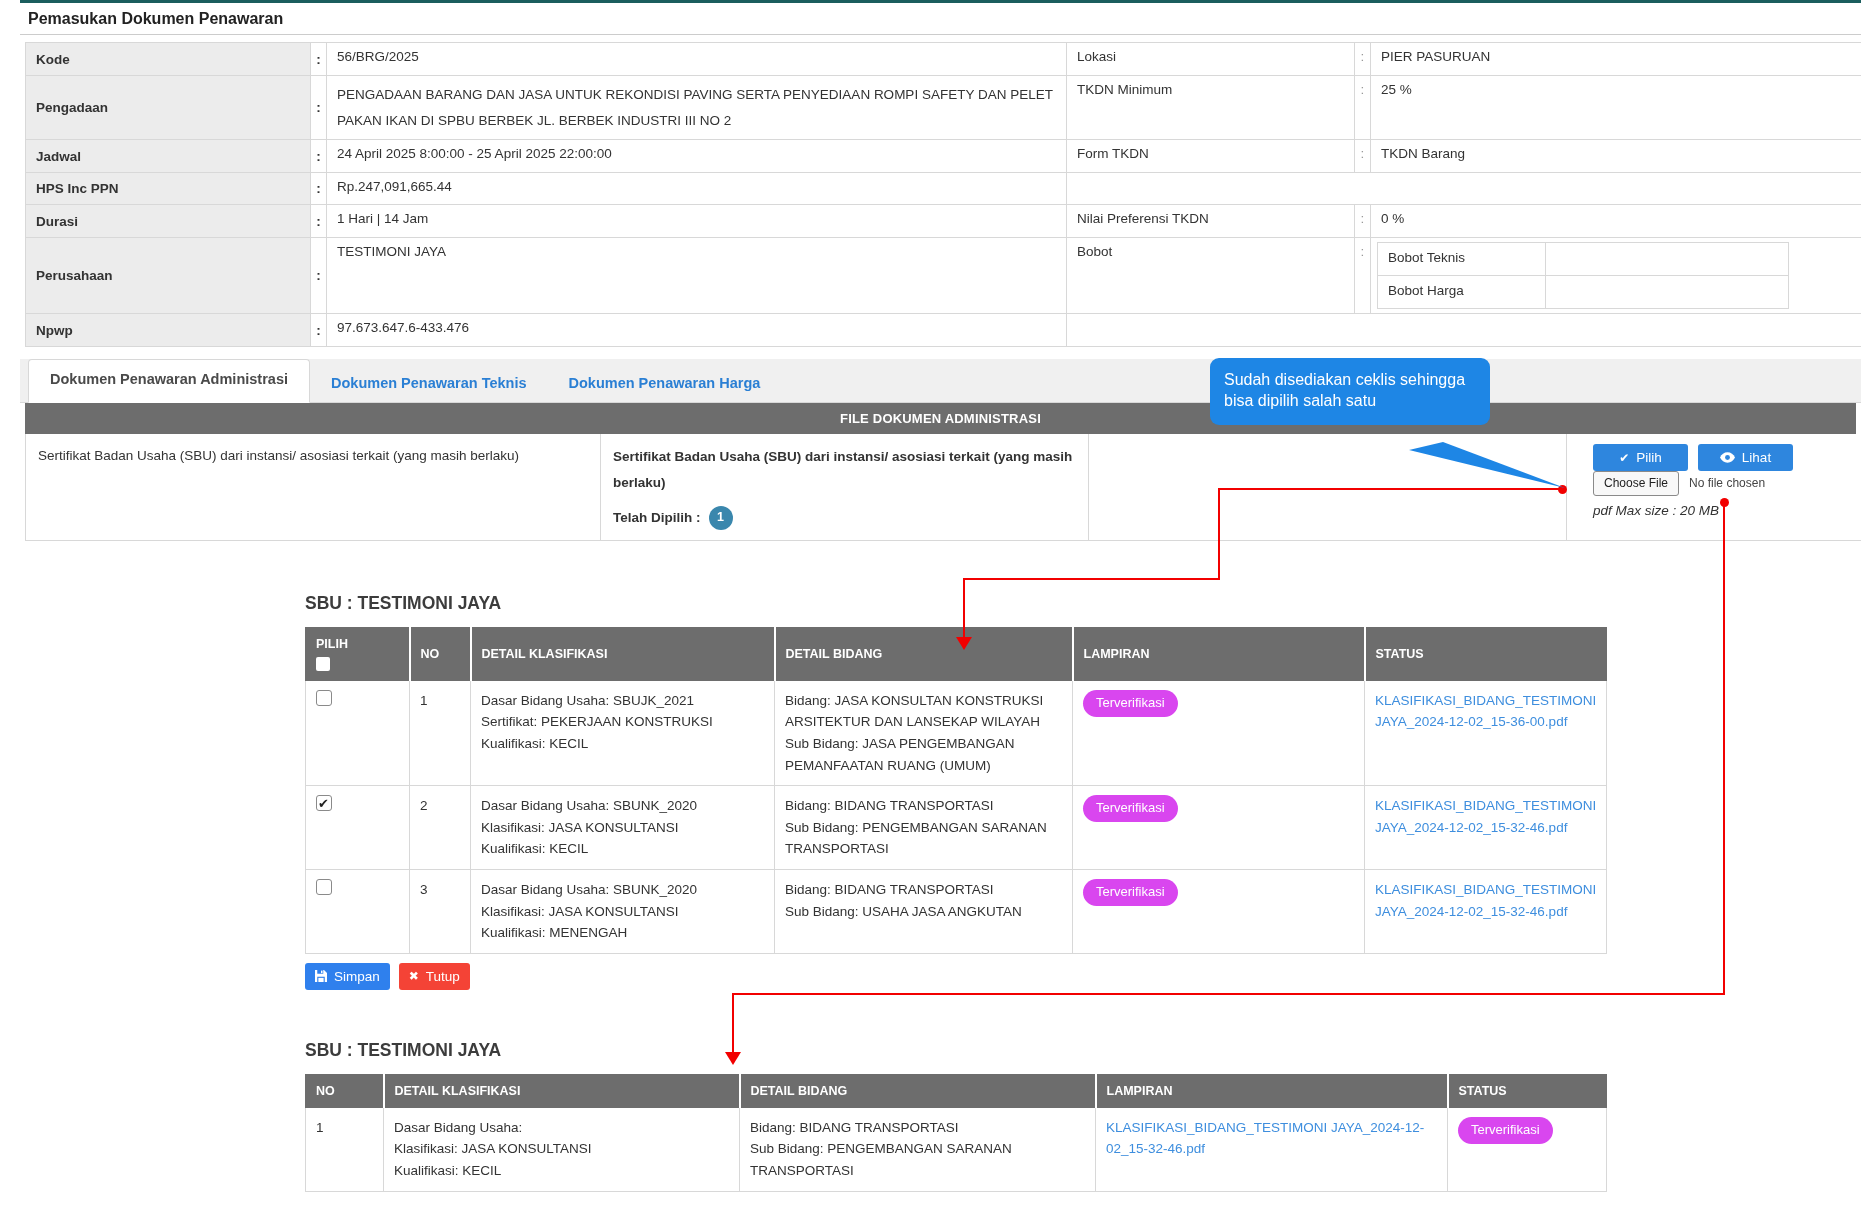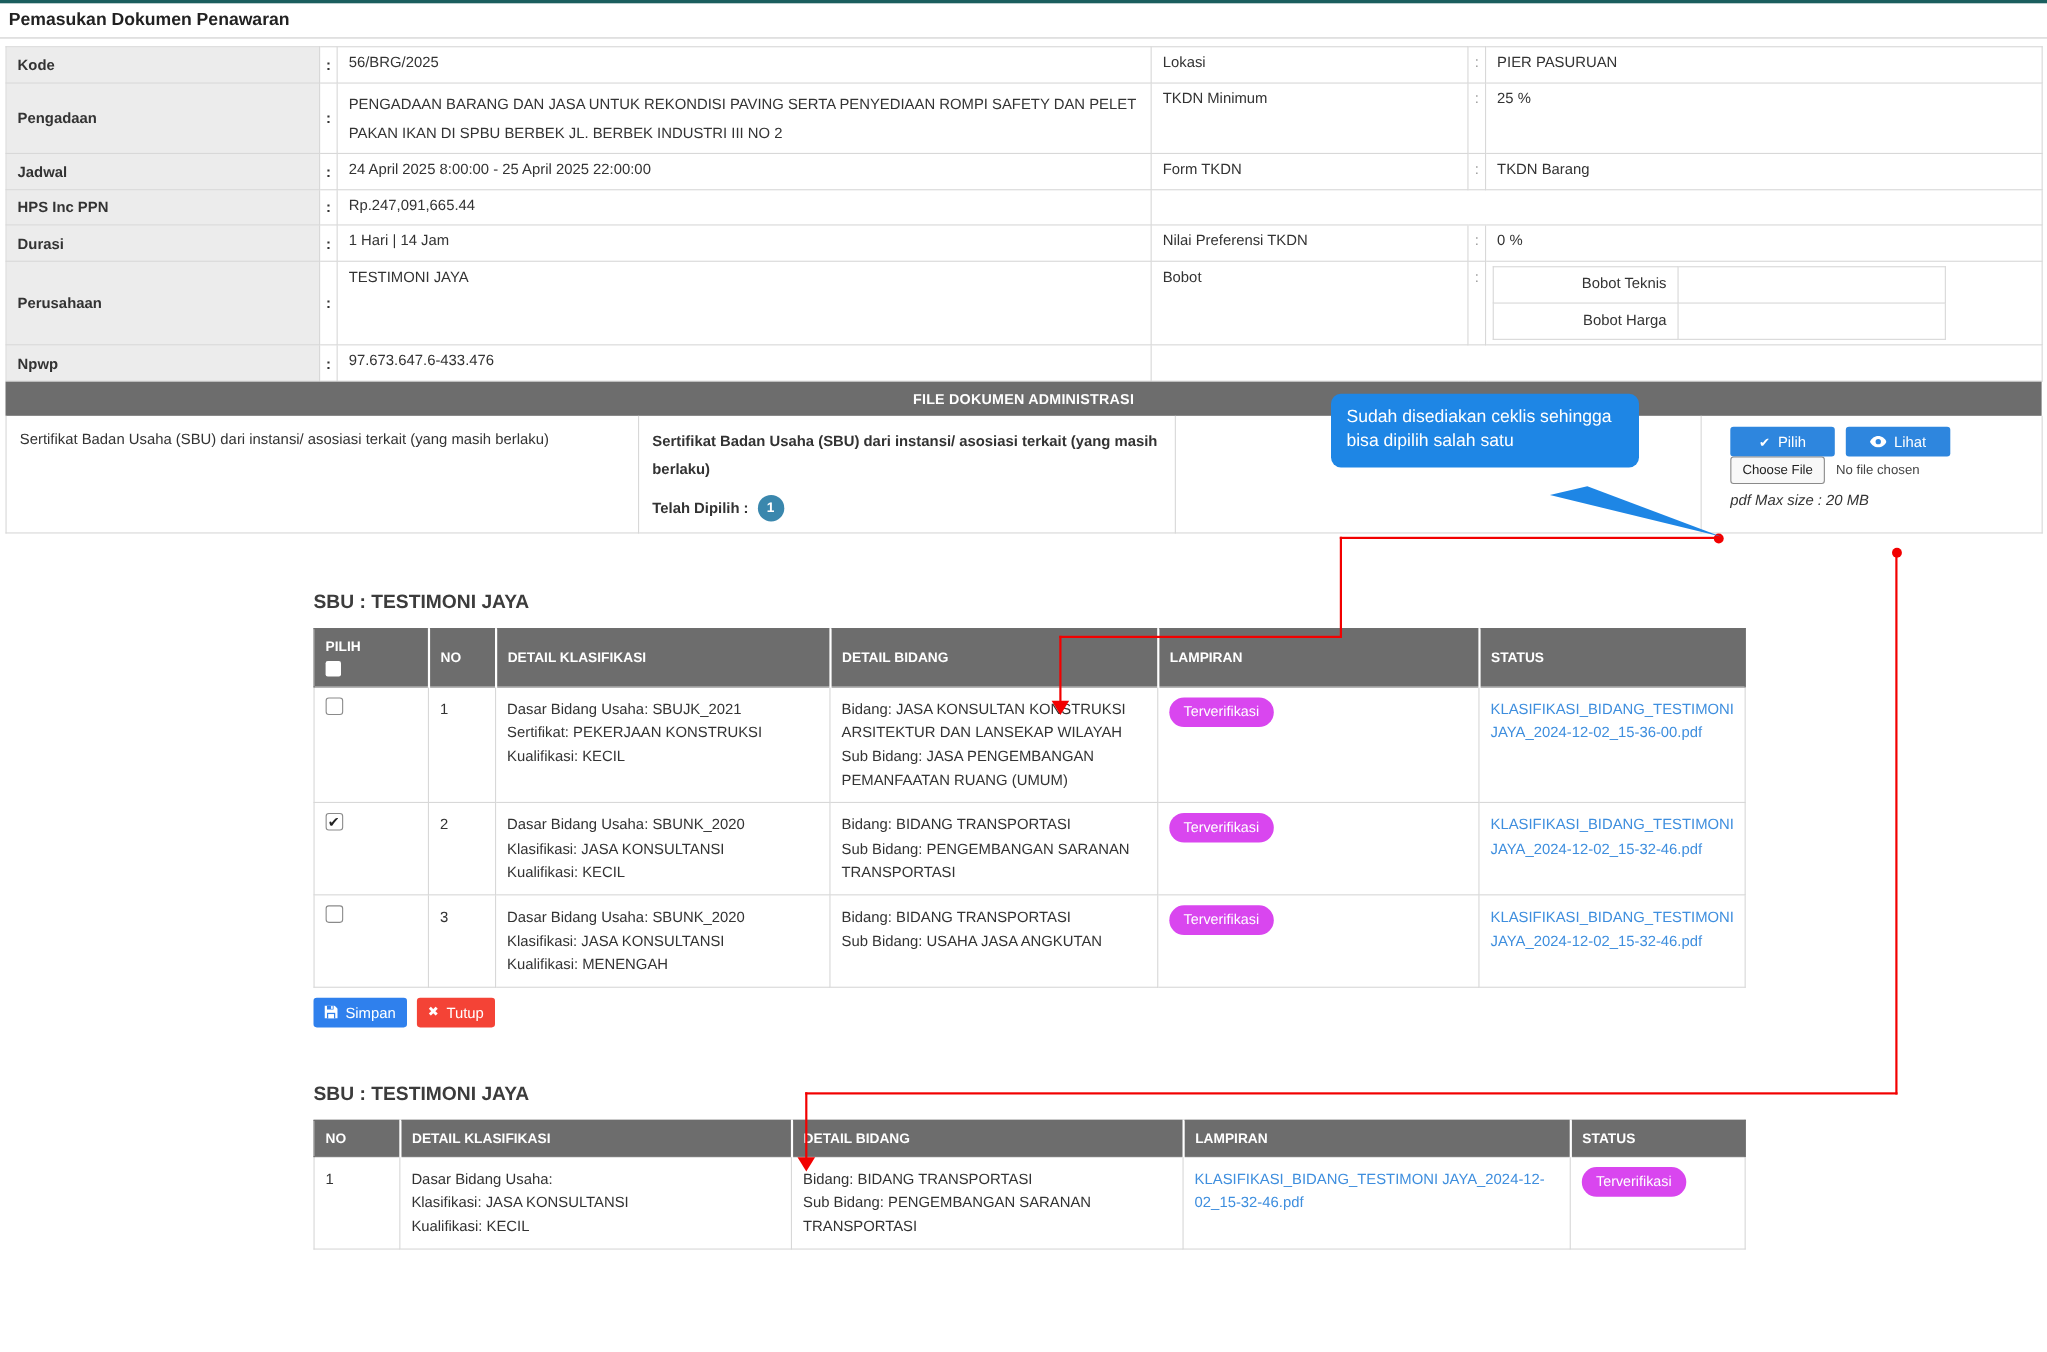--- a/index.html
+++ b/index.html
@@ -1,34 +1,34 @@
 <!DOCTYPE html>
 <html><head>
 <meta charset="utf-8">
 <style>
   * { margin:0; padding:0; box-sizing:border-box; }
   body { font-family:"Liberation Sans","DejaVu Sans",sans-serif; background:#fff; color:#333; }
-  .page { position:relative; width:1861px; height:1229px; background:#fff; overflow:hidden; }
+  .page { position:relative; width:1861px; height:1229px; background:#fff; overflow:hidden;padding-left:20px; }
   .topline { height:3px; background:#1b5e5e; }
   .page-title { font-size:16px; font-weight:bold; color:#222; margin:7px 0 6px 8px; }
   .title-rule { border:none; border-top:1px solid #ccc; margin:0 0 7px 0; }
 
   
   table { border-collapse:collapse; }
   .info-table { width:1851px; margin:0 5px; table-layout:fixed; font-size:13.5px; }
   .info-table td { border:1px solid #d8d8d8; padding:6px 10px; vertical-align:top; }
   .info-table td.lbl { background:#ececec; font-weight:bold; color:#333; vertical-align:middle; }
   .info-table td.col { vertical-align:middle; font-weight:bold; padding:6px 2px; text-align:center; }
   .info-table td.rlbl { font-weight:normal; }
   .info-table td.rcol { color:#999; font-weight:normal; padding:6px 2px; text-align:center; }
   .info-table td.plain { border-left:none; border-right:none; }
   .info-table td.plain-end { border-left:none; }
   .bobot-table { width:412px; font-size:13.5px; }
   .bobot-table td { border:1px solid #d8d8d8; padding:7px 10px; height:33px; }
-  .bobot-table td.bl { width:168px;text-align:right; }
+  .bobot-table td.bl { width:168px; }
 
   
   .tabs { display:flex; align-items:flex-end; background:#f0f0f0; border-bottom:1px solid #d8d8d8; margin-top:12px; padding-left:8px; }
   .tab { font-size:14.5px; font-weight:bold; padding:11px 21px; cursor:pointer; }
   .tab.inactive { color:#2a7fd4; }
   .tab.active { background:#fff; color:#4a4a4a; border:1px solid #d8d8d8; border-bottom:1px solid #fff; border-radius:4px 4px 0 0; margin-bottom:-1px; padding-bottom:15px; }
 
   .upload-heading { font-size:15.5px; font-weight:bold; color:#222; margin:15px 0 12px 8px; }
   .file-bar { margin:0 5px; background:#6d6d6d; color:#fff; font-weight:bold; font-size:13px; padding:8px 12px; letter-spacing:.2px;text-align:center; }
 
@@ -155,20 +155,25 @@
       <td class="lbl">Npwp</td>
       <td class="col">:</td>
       <td>97.673.647.6-433.476</td>
       <td class="plain"></td>
       <td class="plain"></td>
       <td class="plain-end"></td>
     </tr>
   </tbody>
     </table>
 
+  <div class="tabs">
+    <div class="tab active">Dokumen Penawaran Administrasi</div>
+    <div class="tab inactive">Dokumen Penawaran Teknis</div>
+    <div class="tab inactive">Dokumen Penawaran Harga</div>
+  </div>
 
   <div class="file-bar">FILE DOKUMEN ADMINISTRASI</div>
 
   <table class="file-table">
     <colgroup>
         <col style="width:575px">
         <col style="width:488px">
         <col style="width:478px">
         <col style="width:310px">
       </colgroup>

